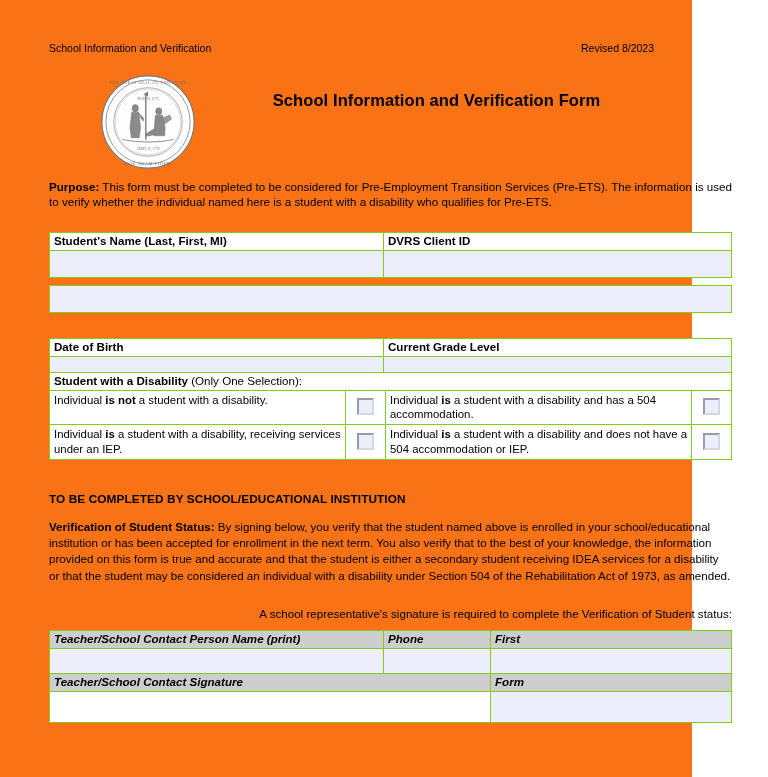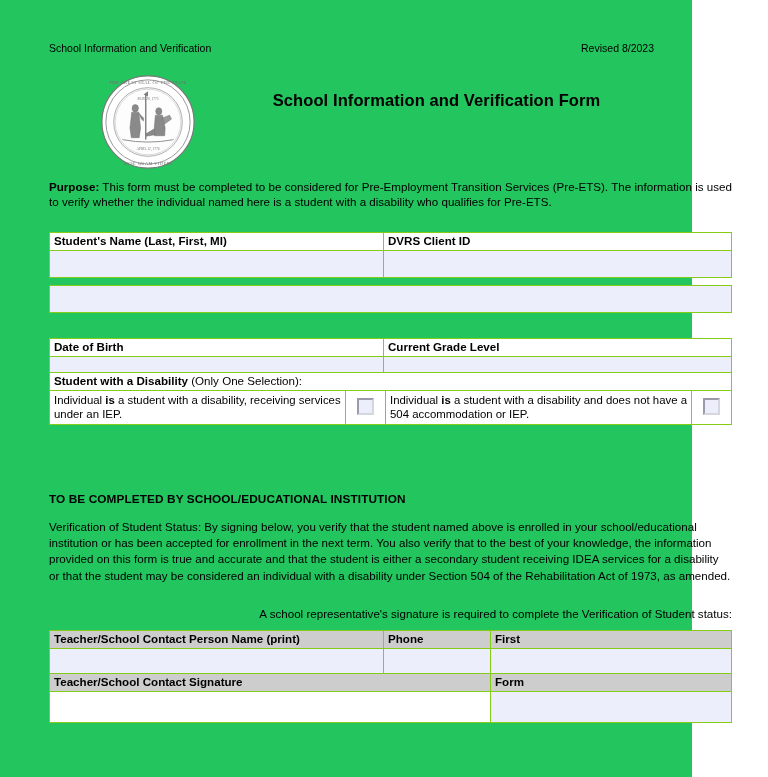--- a/index.html
+++ b/index.html
@@ -12,21 +12,21 @@
     height: 777px;
     font-family: "Liberation Sans", sans-serif;
     color: #000000;
     position: relative;
     overflow: hidden;
   }
   .page {
     position: relative;
     width: 692px;
     height: 777px;
-    background: #22c55e;
+    background: #f97316;
     box-sizing: border-box;
   }
   
   .runhead {
     position: absolute;
     top: 42px;
     left: 49px;
     right: 38px;
     display: flex;
     justify-content: space-between;
@@ -145,30 +145,31 @@
     line-height: 15px;
     letter-spacing: .1px;
   }
   .body-para {
     position: absolute;
     left: 49px;
     width: 683px;
     font-size: 11.6px;
     line-height: 16.2px;
   }
-  .body-para b { font-weight: normal; }
+  .body-para b { font-weight: bold; }
 
   
   .hd-gray {
     font-weight: bold;
     font-size: 11.6px;
     line-height: 14px;
     padding: 1px 0 2px 4px !important;
     background: #cdcdcd;
     white-space: nowrap;
+    font-style: italic;
   }
 </style>
 </head>
 <body>
 
 <div class="page">
 
   <div class="runhead">
     <span>School Information and Verification</span>
     <span>Revised 8/2023</span>
@@ -269,20 +270,26 @@
       <col style="width:296px">
         <col style="width:40px">
       <col style="width:306px">
         <col style="width:40px">
     </colgroup>
     <tbody>
         <tr>
       <td class="hd" colspan="4"><span>Student with a Disability</span><span class="reg"> (Only One Selection):</span></td>
     </tr>
     <tr>
+      <td class="opt" style="height:28px"><span>Individual </span><b>is not</b><span> a student with a disability.</span></td>
+      <td class="cbcell"><span class="checkbox"></span></td>
+      <td class="opt"><span>Individual </span><b>is</b><span> a student with a disability and has a 504 accommodation.</span></td>
+      <td class="cbcell"><span class="checkbox"></span></td>
+    </tr>
+    <tr>
       <td class="opt" style="height:28px"><span>Individual </span><b>is</b><span> a student with a disability, receiving services under an IEP.</span></td>
       <td class="cbcell"><span class="checkbox"></span></td>
       <td class="opt"><span>Individual </span><b>is</b><span> a student with a disability and does not have a 504 accommodation or IEP.</span></td>
       <td class="cbcell"><span class="checkbox"></span></td>
     </tr>
   </tbody>
     </table>
 
   <div class="sec-head" style="top:492px;">TO BE COMPLETED BY SCHOOL/EDUCATIONAL INSTITUTION</div>
 

